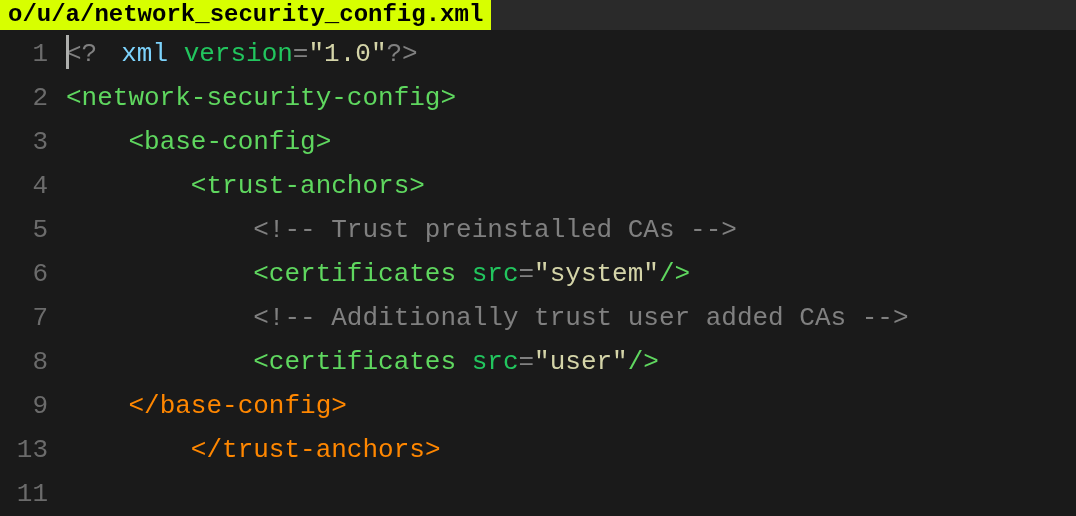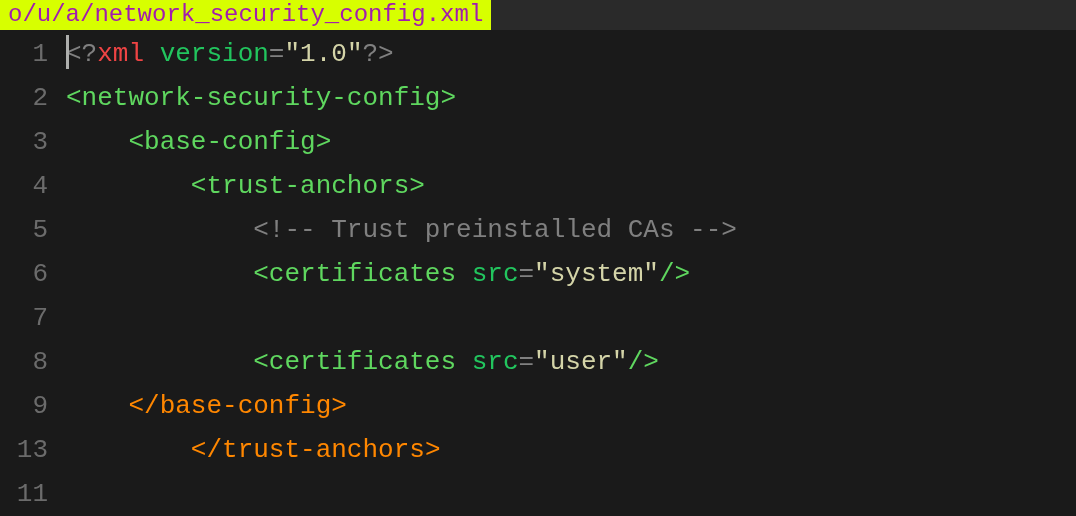--- a/index.html
+++ b/index.html
@@ -14,26 +14,26 @@
       overflow: hidden;
     }
     .tab-bar {
       background: #2a2a2a;
       height: 30px;
       display: flex;
       align-items: stretch;
     }
     .tab {
       background: #d7ff00;
-      color: #a21caf;
+      color: #000000;
       padding: 0 8px;
       font-size: 24px;
       display: flex;
       align-items: center;
-      font-weight: 400;
+      font-weight: 700;
     }
     .editor {
       display: flex;
       height: calc(100% - 30px);
     }
     .gutter {
       background: #1a1a1a;
       color: #6b6b6b;
       text-align: right;
       padding: 2px 12px 0 0;
@@ -59,21 +59,21 @@
       display: inline-block;
       width: 3px;
       height: 34px;
       background: #aeafad;
       vertical-align: middle;
       margin-right: -3px;
       position: relative;
       top: -2px;
     }
     .tok-punct { color: #808080; }
-    .tok-pi { color: #ef4444; }
+    .tok-pi { color: #7dd3fc; margin-left: 24px; }
     .tok-attr { color: #22c55e; }
     .tok-string { color: #d4d4a8; }
     .tok-tag-open { color: #5fd75f; }
     .tok-tag-close { color: #ff8700; }
     .tok-comment { color: #808080; text-align: center; }
   </style>
 </head>
 <body>
 
 <div class="tab-bar">
@@ -97,18 +97,18 @@
     <span class="lineno">11</span>
   </div>
 
   <div class="code">
     <div class="line"><span class="cursor"></span><span class="tok-punct">&lt;?</span><span class="tok-pi">xml</span><span> </span><span class="tok-attr">version</span><span class="tok-punct">=</span><span class="tok-string">"1.0"</span><span class="tok-punct">?&gt;</span></div>
     <div class="line"><span class="tok-tag-open">&lt;</span><span class="tok-tag-open">network-security-config</span><span class="tok-tag-open">&gt;</span></div>
     <div class="line"><span>    </span><span class="tok-tag-open">&lt;</span><span class="tok-tag-open">base-config</span><span class="tok-tag-open">&gt;</span></div>
     <div class="line"><span>        </span><span class="tok-tag-open">&lt;</span><span class="tok-tag-open">trust-anchors</span><span class="tok-tag-open">&gt;</span></div>
     <div class="line"><span>            </span><span class="tok-comment">&lt;!-- Trust preinstalled CAs --&gt;</span></div>
     <div class="line"><span>            </span><span class="tok-tag-open">&lt;</span><span class="tok-tag-open">certificates</span><span> </span><span class="tok-attr">src</span><span class="tok-punct">=</span><span class="tok-string">"system"</span><span class="tok-tag-open">/&gt;</span></div>
-    <div class="line"><span>            </span></div>
+    <div class="line"><span>            </span><span class="tok-comment">&lt;!-- Additionally trust user added CAs --&gt;</span></div>
     <div class="line"><span>            </span><span class="tok-tag-open">&lt;</span><span class="tok-tag-open">certificates</span><span> </span><span class="tok-attr">src</span><span class="tok-punct">=</span><span class="tok-string">"user"</span><span class="tok-tag-open">/&gt;</span></div>
     <div class="line"><span>    </span><span class="tok-tag-close">&lt;/</span><span class="tok-tag-close">base-config</span><span class="tok-tag-close">&gt;</span></div>
     <div class="line"><span>        </span><span class="tok-tag-close">&lt;/</span><span class="tok-tag-close">trust-anchors</span><span class="tok-tag-close">&gt;</span></div>
   </div>
 </div>
 
 </body></html>

